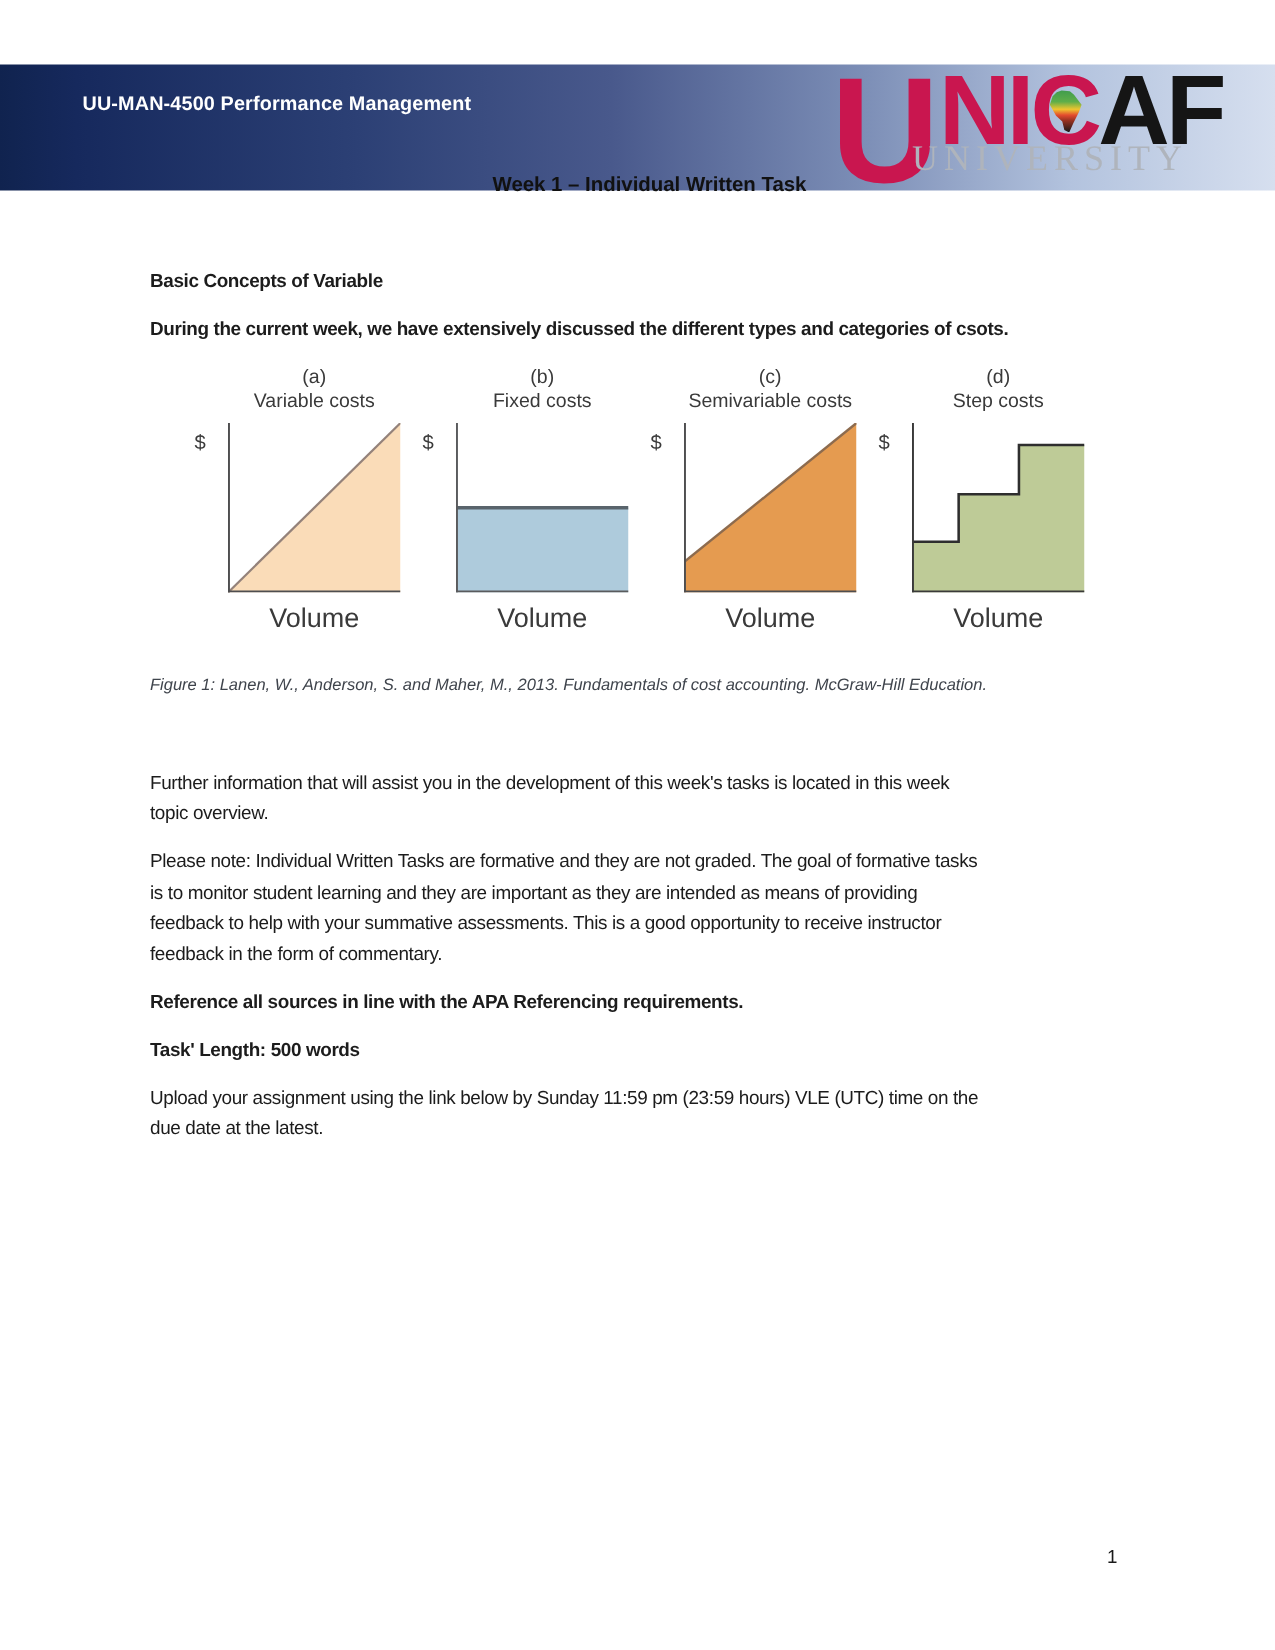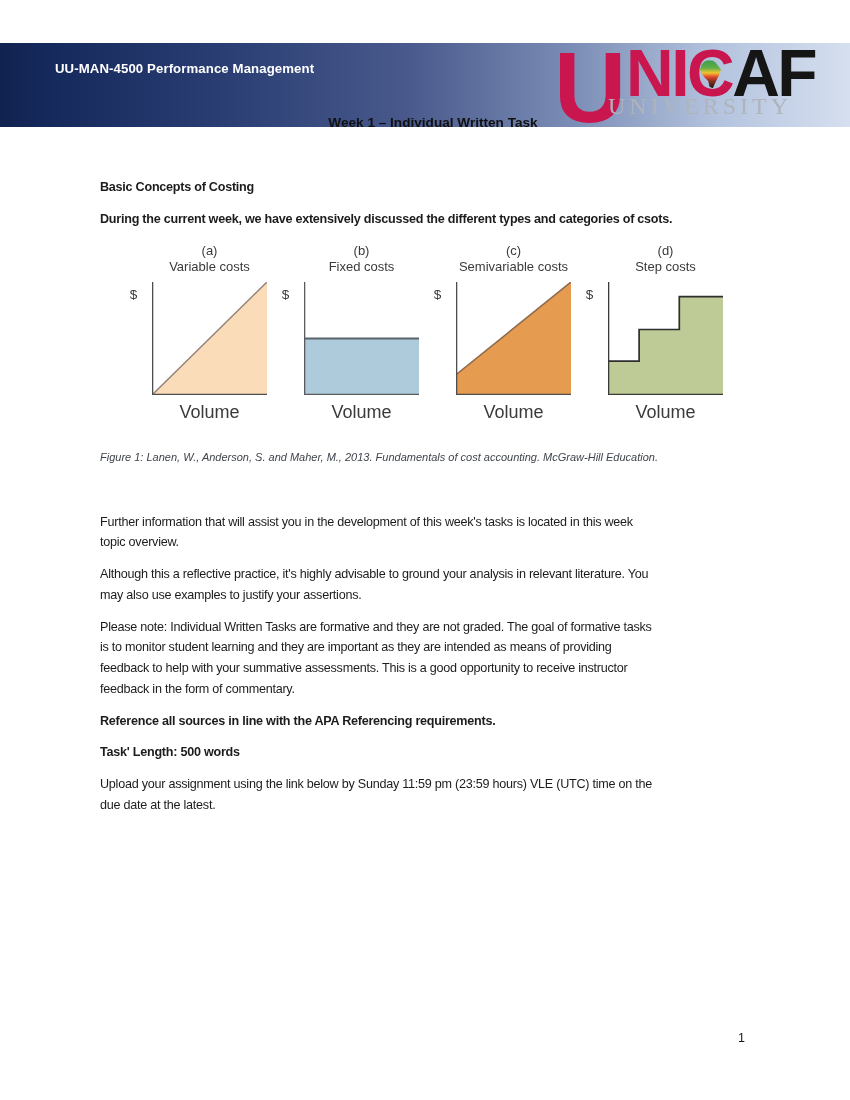--- a/index.html
+++ b/index.html
@@ -88,21 +88,21 @@
         <span class="logo-u">U</span>
         <span class="logo-rest"><span class="logo-crimson">NI</span><span class="logo-c"><span>C</span><i class="africa"></i></span><span class="logo-dark">AF</span></span>
       </div>
       <div class="logo-sub">UNIVERSITY</div>
     </div>
   </header>
 
   <main class="content">
     <h1 class="doc-title">Week 1 – Individual Written Task</h1>
 
-    <p class="para bold">Basic Concepts of Costing</p>
+    <p class="para bold">Basic Concepts of Variable</p>
     <p class="para bold">During the current week, we have extensively discussed the different types and categories of csots.</p>
 
     <figure class="fig" style="margin:13px 0 0 0;">
       <div class="charts-row">
 
         <div class="chart-col">
           <div class="panel-label">(a)</div>
           <div class="chart-title">Variable costs</div>
           <div class="plot-row">
             <span class="dollar">$</span>
@@ -160,22 +160,20 @@
           </div>
           <div class="x-label">Volume</div>
         </div>
 
       </div>
       <figcaption class="caption">Figure 1: Lanen, W., Anderson, S. and Maher, M., 2013. Fundamentals of cost accounting. McGraw-Hill Education.</figcaption>
     </figure>
 
     <p class="para">Further information that will assist you in the development of this week's tasks is located in this week
 topic overview.</p>
-    <p class="para">Although this a reflective practice, it's highly advisable to ground your analysis in relevant literature. You
-may also use examples to justify your assertions.</p>
     <p class="para">Please note: Individual Written Tasks are formative and they are not graded. The goal of formative tasks
 is to monitor student learning and they are important as they are intended as means of providing
 feedback to help with your summative assessments. This is a good opportunity to receive instructor
 feedback in the form of commentary.</p>
     <p class="para bold">Reference all sources in line with the APA Referencing requirements.</p>
     <p class="para bold">Task' Length: 500 words</p>
     <p class="para">Upload your assignment using the link below by Sunday 11:59 pm (23:59 hours) VLE (UTC) time on the
 due date at the latest.</p>
   </main>
 

